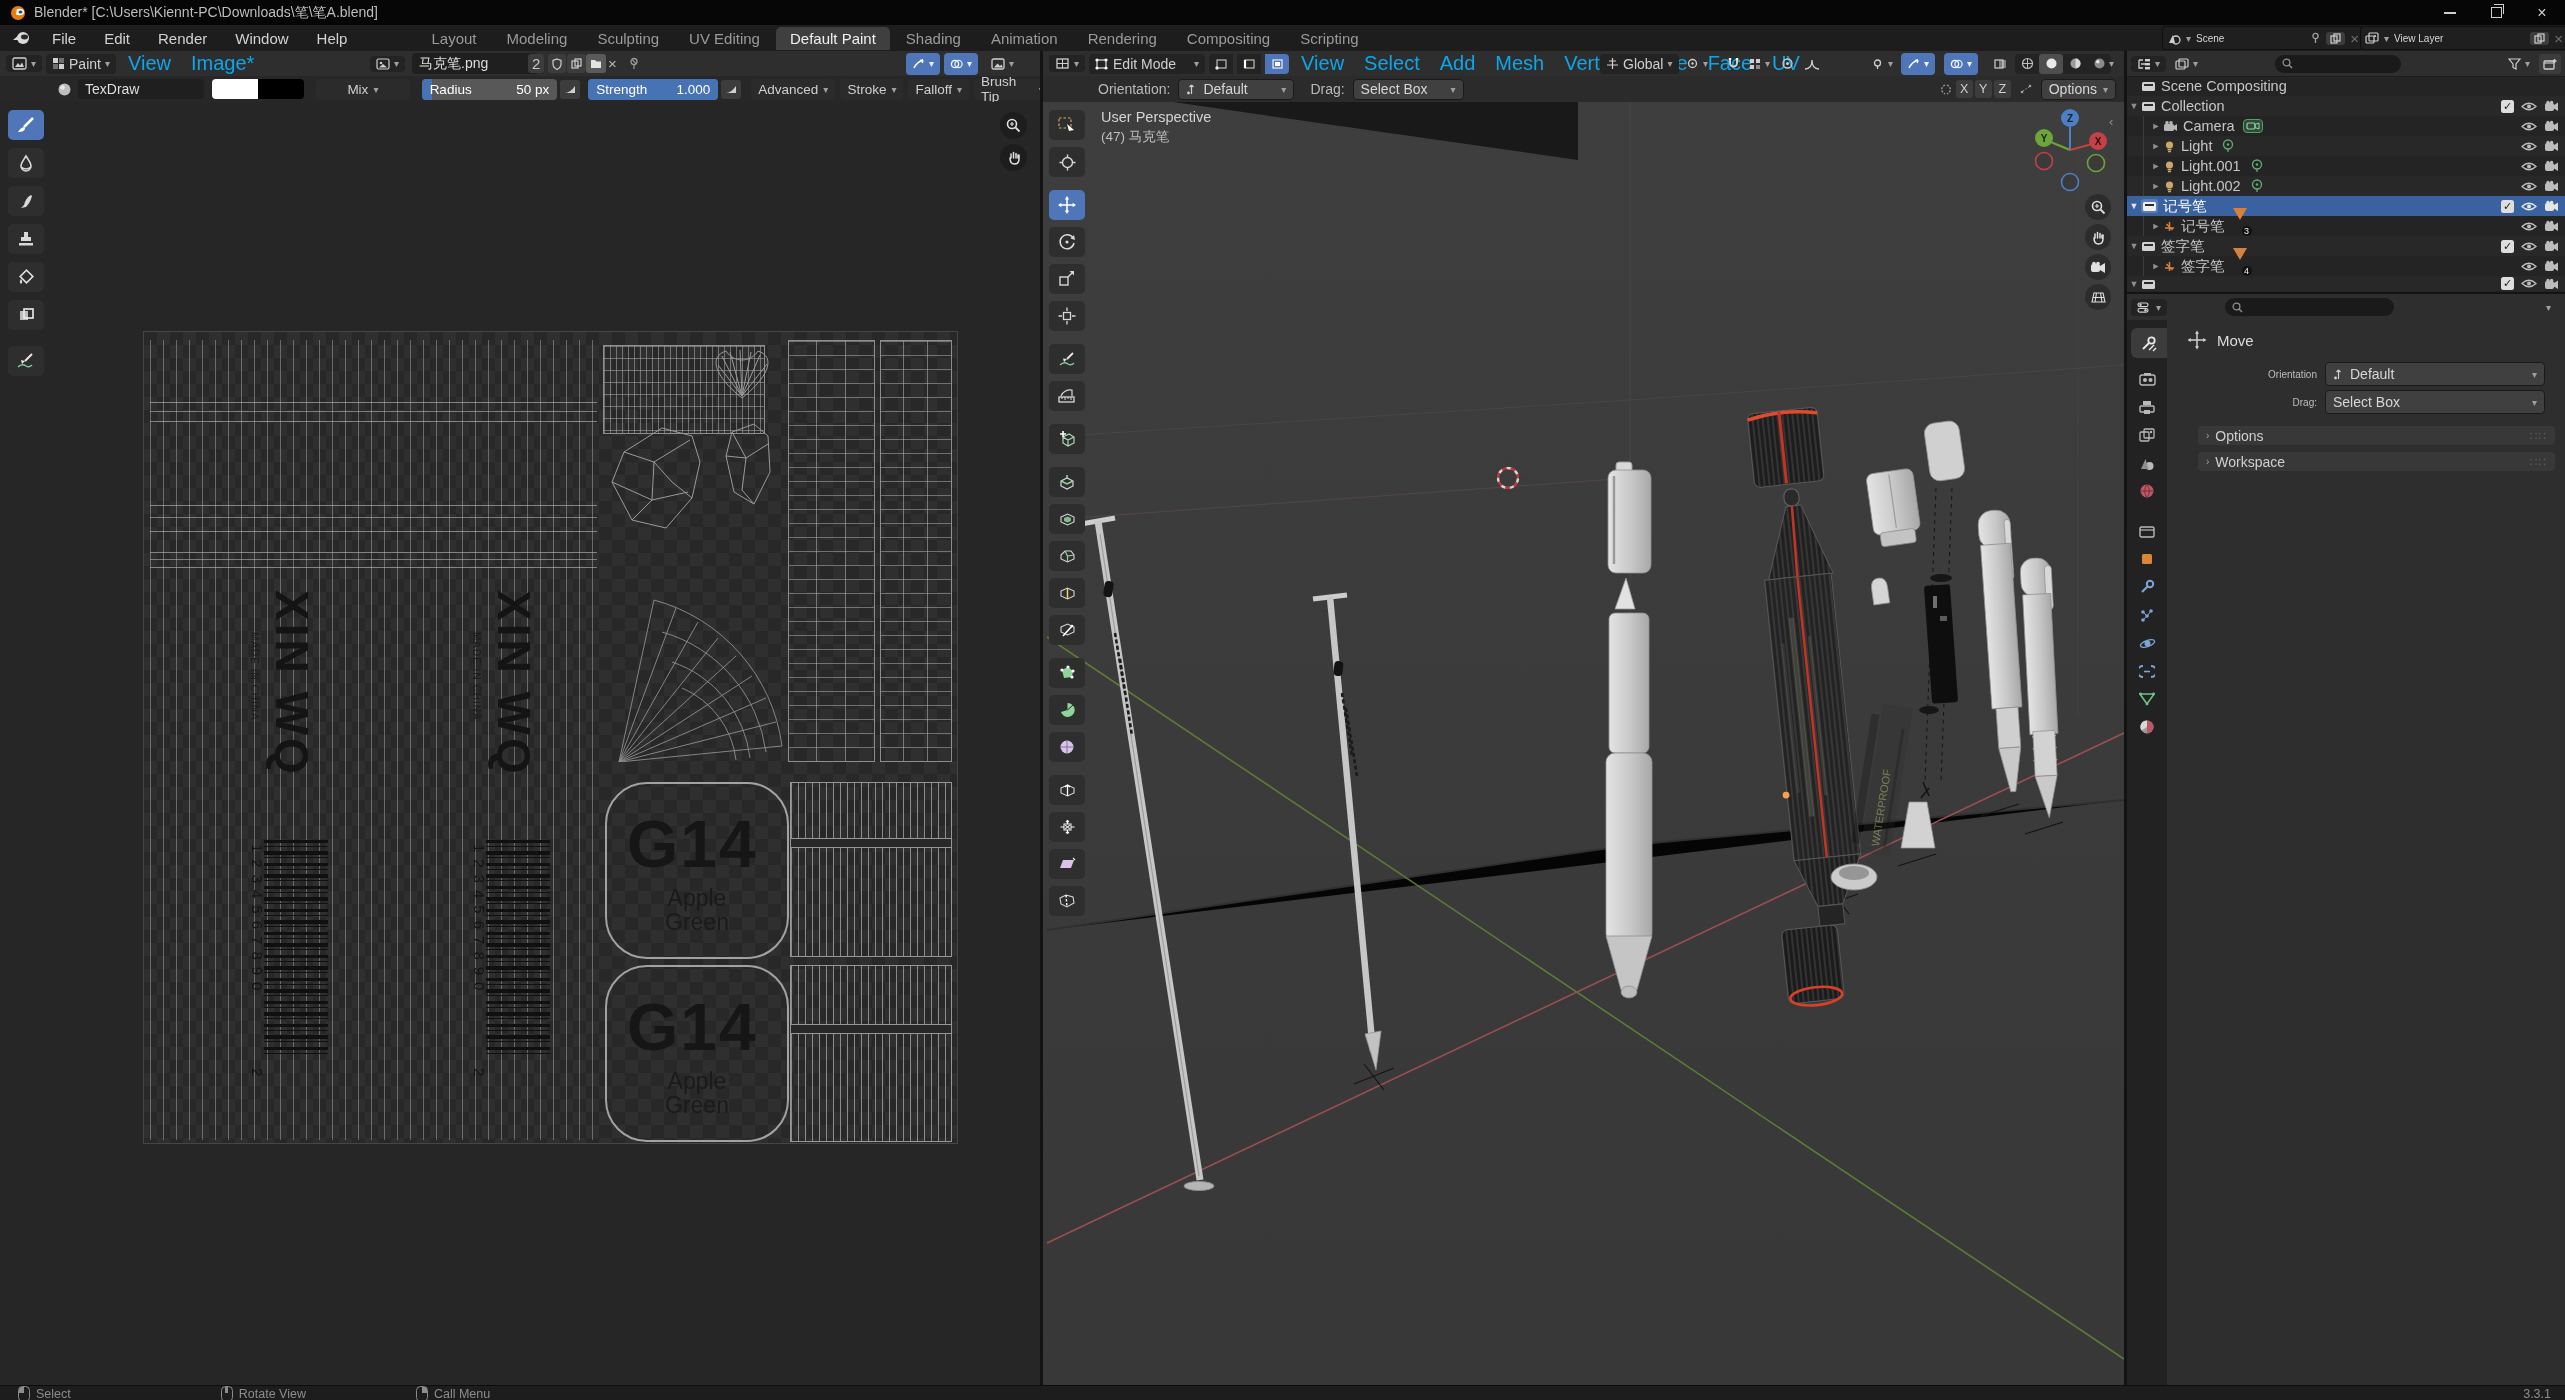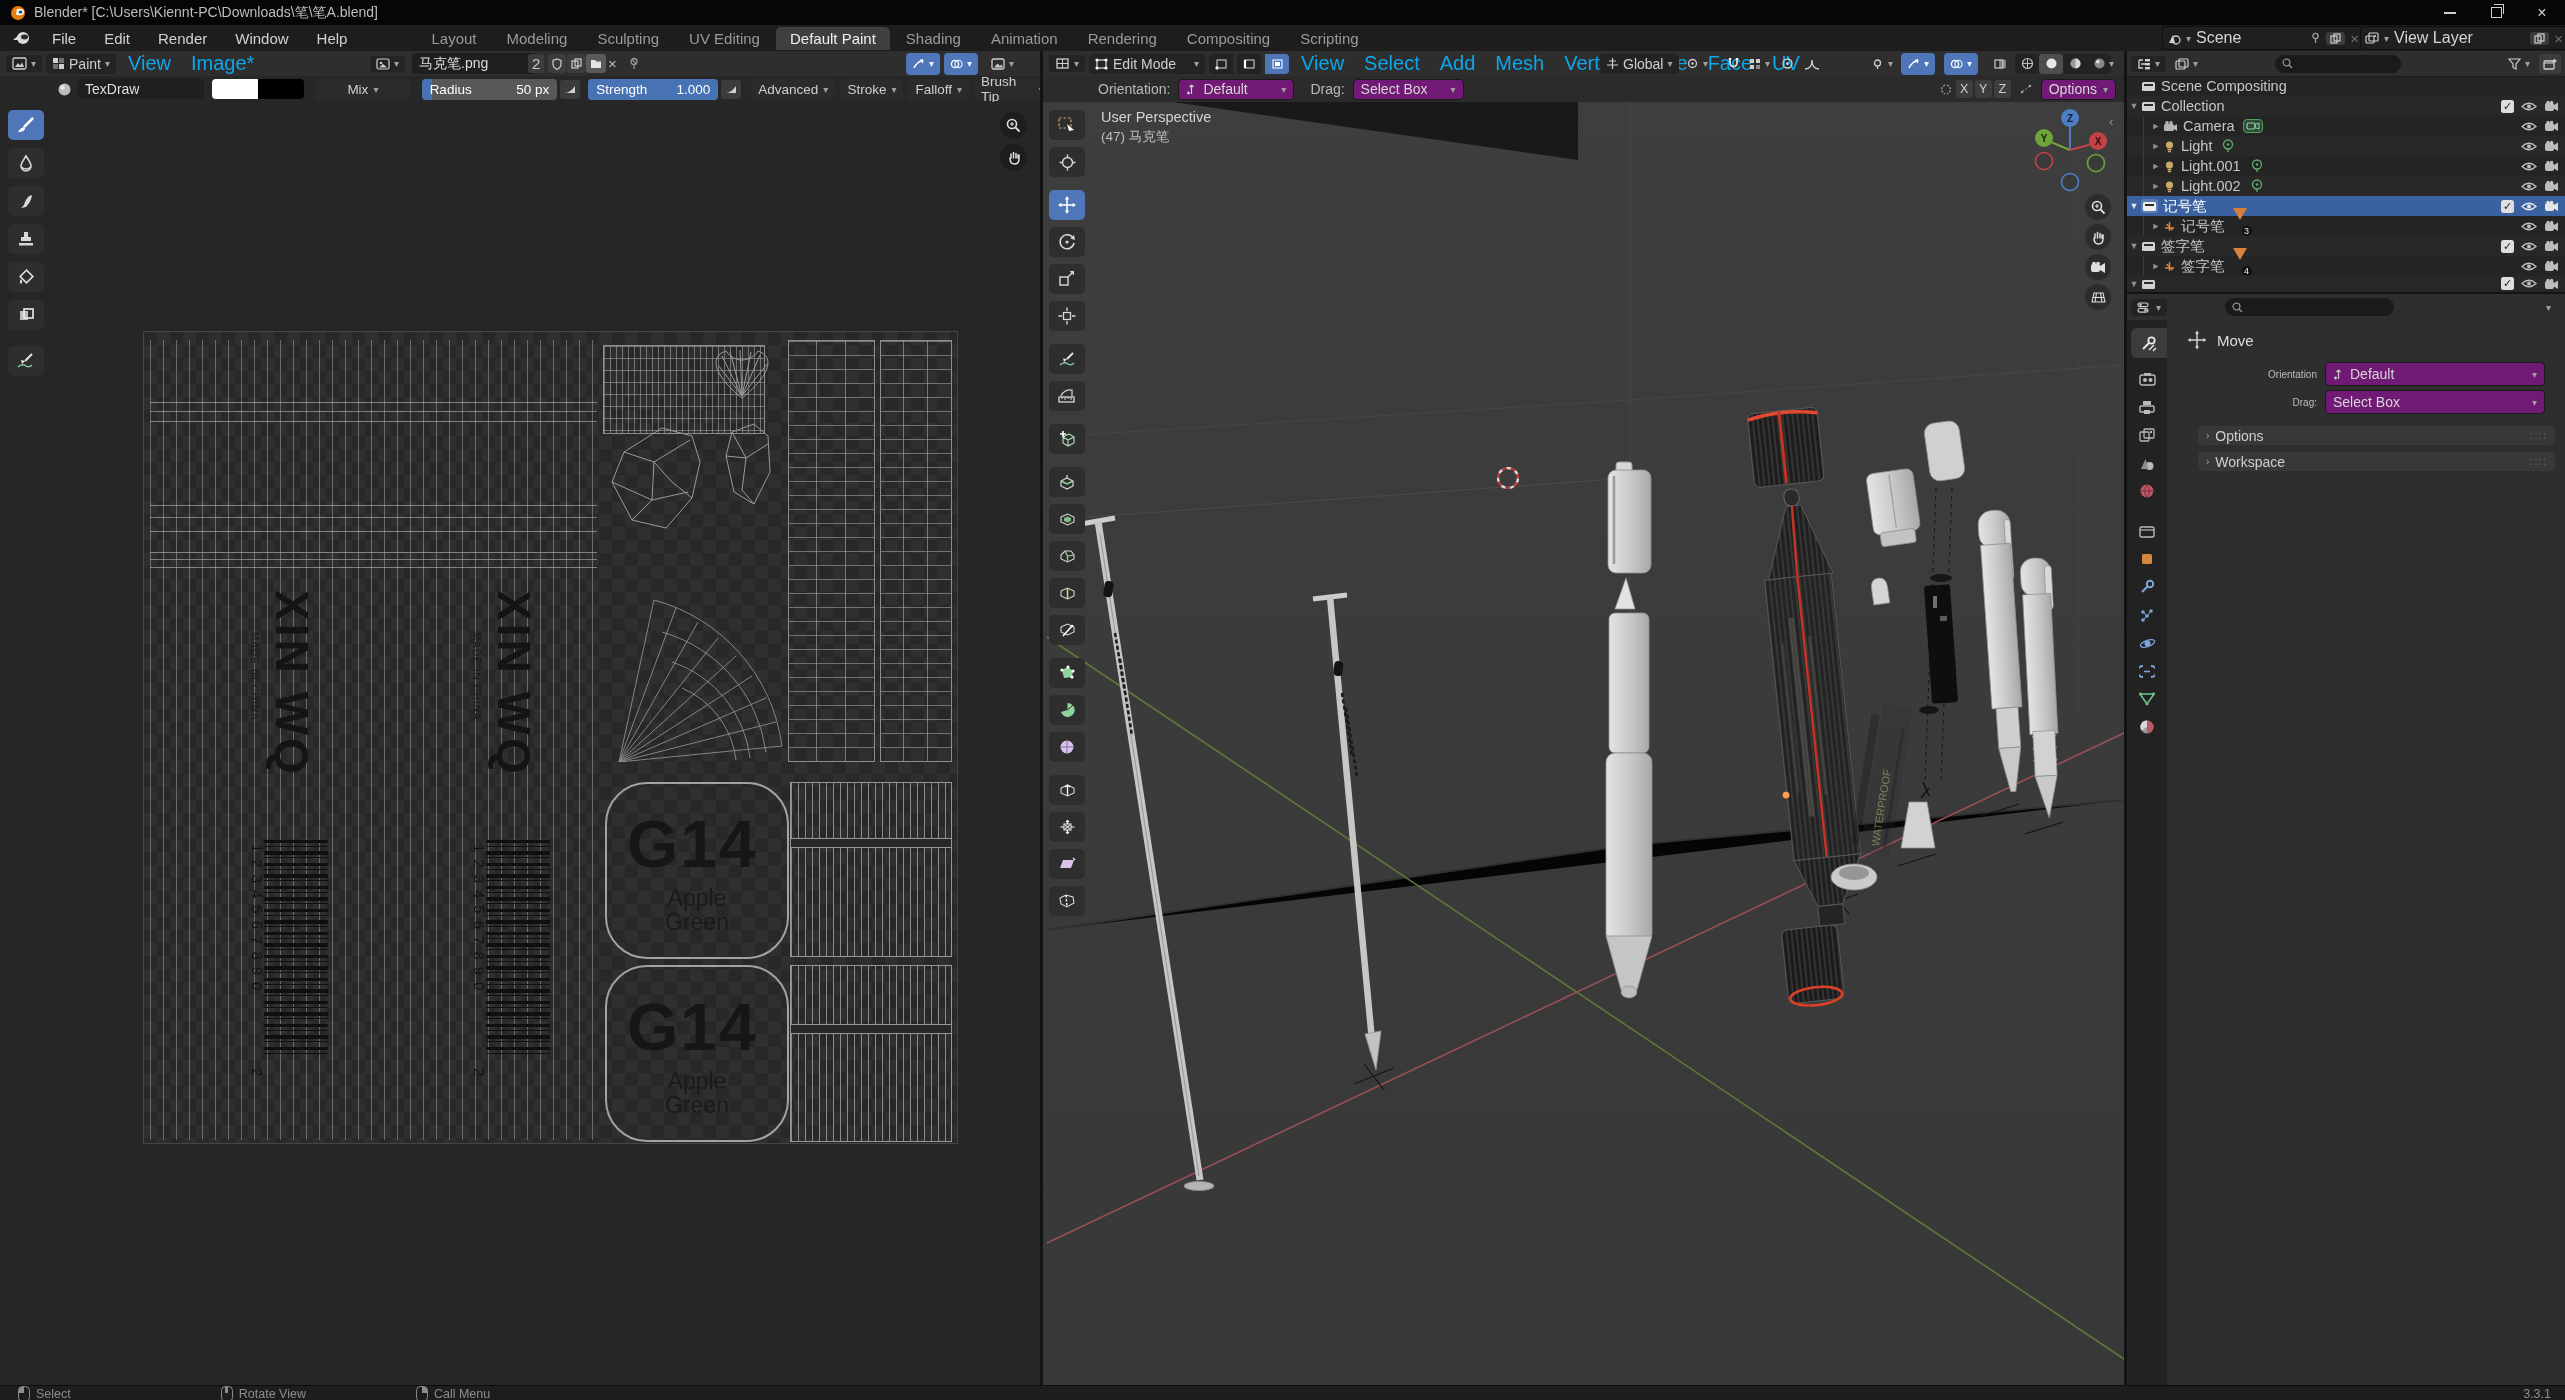--- a/index.html
+++ b/index.html
@@ -13,21 +13,21 @@
   .winbtn{width:46px;height:25px;display:flex;align-items:center;justify-content:center;color:#cfcfcf;}
   .minus{width:12px;height:2px;background:#cfcfcf;}
   .restore{width:9px;height:9px;border:1.5px solid #cfcfcf;position:relative;}
   .restore:before{content:"";position:absolute;left:2px;top:-4px;width:9px;height:9px;border:1.5px solid #cfcfcf;border-bottom:none;border-left:none;}
   
   #topbar{position:absolute;left:0;top:25px;width:2565px;height:26px;background:#1d1d1d;border-bottom:1px solid #101010;display:flex;align-items:center;}
   .menu{padding:0 14px;color:#d2d2d2;font-size:15px;}
   .tab{padding:3px 14px;color:#9a9a9a;font-size:15px;border-radius:5px 5px 0 0;margin:0 1px;}
   .tab.active{background:#3f3f3f;color:#efefef;}
   .idsel{height:22px;background:#1f1f1f;border:1px solid #0f0f0f;border-radius:4px;display:flex;align-items:center;padding:0 4px;gap:5px;}
-  .idsel .txt{color:#d6d6d6;font-size:16px;}
+  .idsel .txt{color:#d6d6d6;font-size:10px;}
   .chip{background:#3c3c3c;border-radius:3px;padding:1px 4px;display:flex;align-items:center;}
   
   .edheader{position:absolute;left:0;top:0;right:0;height:25px;background:#2e2e2e;border-bottom:1px solid #1e1e1e;display:flex;align-items:center;gap:4px;}
   .hbtn{display:flex;align-items:center;gap:4px;padding:2px 6px;border-radius:4px;color:#cfcfcf;font-size:14px;}
   .hbtn.dark{background:#232323;}
   .hmenu{padding:2px 8px;color:#0ea5e9;font-size:20px;}
   .carr{font-size:10px;color:#9f9f9f;}
   .blue{background:#4f76b8 !important;}
   .field{background:#1f1f1f;border-radius:4px;height:20px;display:flex;align-items:center;padding:0 7px;color:#ddd;font-size:14px;}
   .slider{position:relative;height:21px;border-radius:4px;background:#585858;color:#fff;font-size:13.5px;overflow:hidden;display:flex;align-items:center;justify-content:space-between;padding:0 8px;}
@@ -89,21 +89,21 @@
   .badge .num{position:absolute;right:-4px;bottom:-3px;background:#111;color:#eee;font-size:9px;border-radius:50%;width:10px;height:10px;line-height:10px;text-align:center;}
   
   #props{position:absolute;left:0;top:241px;width:438px;height:1093px;background:#2e2e2e;border-top:2px solid #141414;}
   #props-header{position:absolute;left:0;top:0;right:0;height:26px;background:#2e2e2e;border-bottom:1px solid #1f1f1f;display:flex;align-items:center;gap:6px;padding:0 4px;}
   #ptabs{position:absolute;left:0;top:26px;width:40px;bottom:0;background:#222222;}
   .ptab{position:absolute;left:0;width:40px;height:30px;display:flex;align-items:center;justify-content:center;}
   .ptab.active{background:#3c3c3c;border-radius:6px 0 0 6px;left:4px;width:36px;}
   #pcontent{position:absolute;left:40px;top:26px;right:0;bottom:0;background:#2e2e2e;}
   .prow{position:absolute;display:flex;align-items:center;}
   .plabel{color:#bdbdbd;font-size:10px;}
-  .pdrop{background:#701a75;border:1px solid #1a1a1a;border-radius:4px;height:22px;display:flex;align-items:center;padding:0 7px;gap:6px;color:#d6d6d6;font-size:14px;}
+  .pdrop{background:#404040;border:1px solid #1a1a1a;border-radius:4px;height:22px;display:flex;align-items:center;padding:0 7px;gap:6px;color:#d6d6d6;font-size:14px;}
   .panelbar{position:absolute;left:31px;right:10px;height:19px;background:#383838;border-radius:4px;display:flex;align-items:center;padding:0 8px;color:#cfcfcf;font-size:14px;gap:6px;}
   .grip{margin-left:auto;color:#5d5d5d;font-size:12px;letter-spacing:1px;}
   
   #statusbar{position:absolute;left:0;top:1385px;width:2565px;height:15px;background:#1d1d1d;border-top:1px solid #0d0d0d;display:flex;align-items:center;color:#8d8d8d;font-size:12.5px;}
   .mouse{position:relative;width:10px;height:14px;border:1.5px solid #8d8d8d;border-radius:4.5px;margin-right:6px;}
   .mouse i{position:absolute;background:#8d8d8d;}
   .mouse.l i{left:0;top:0;width:48%;height:45%;border-radius:3px 0 0 0;}
   .mouse.m i{left:35%;top:6%;width:28%;height:40%;}
   .mouse.r i{right:0;top:0;width:48%;height:45%;border-radius:0 3px 0 0;}
   .vdiv{position:absolute;top:51px;width:3px;height:1334px;background:#131313;}

